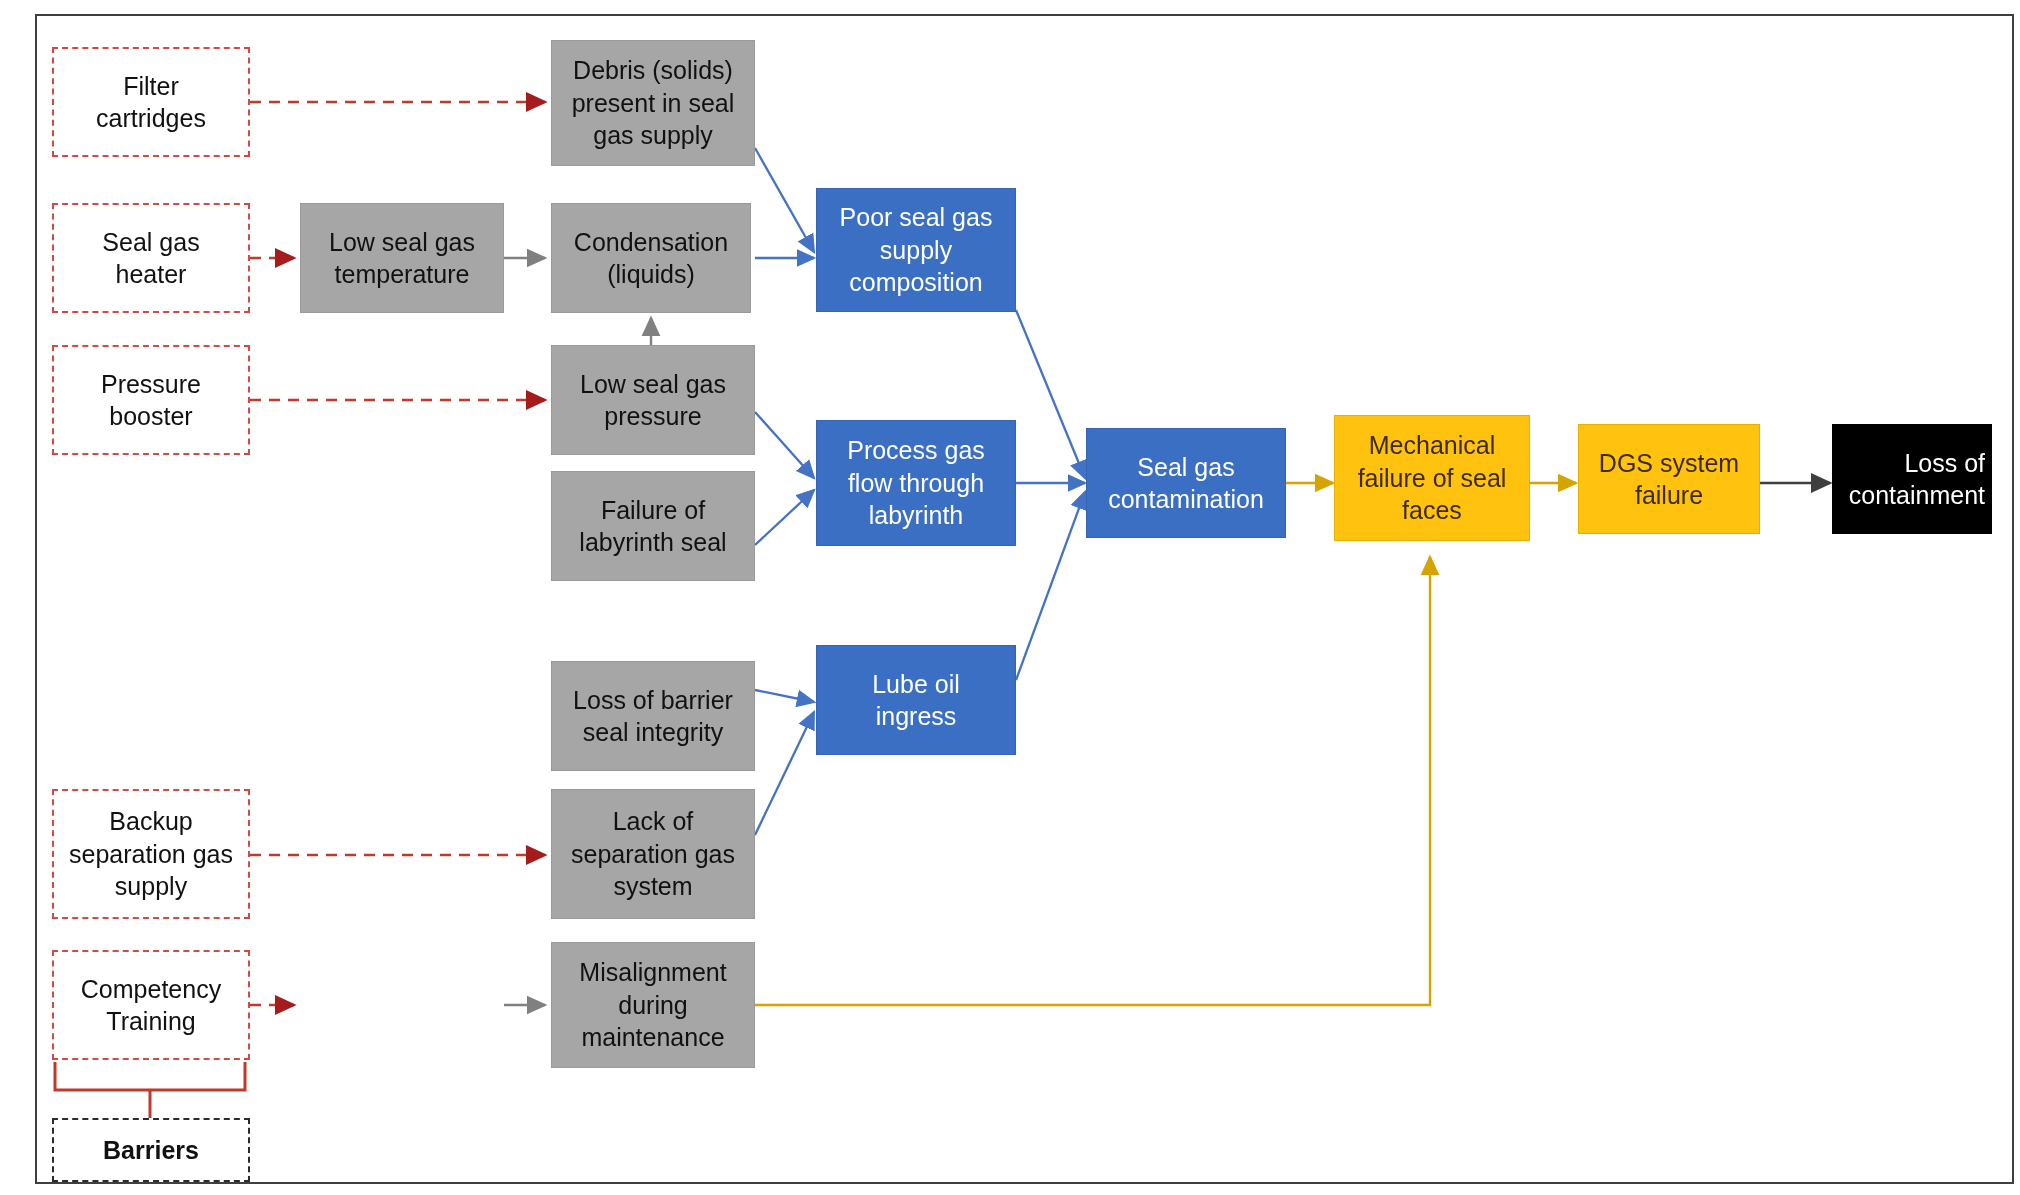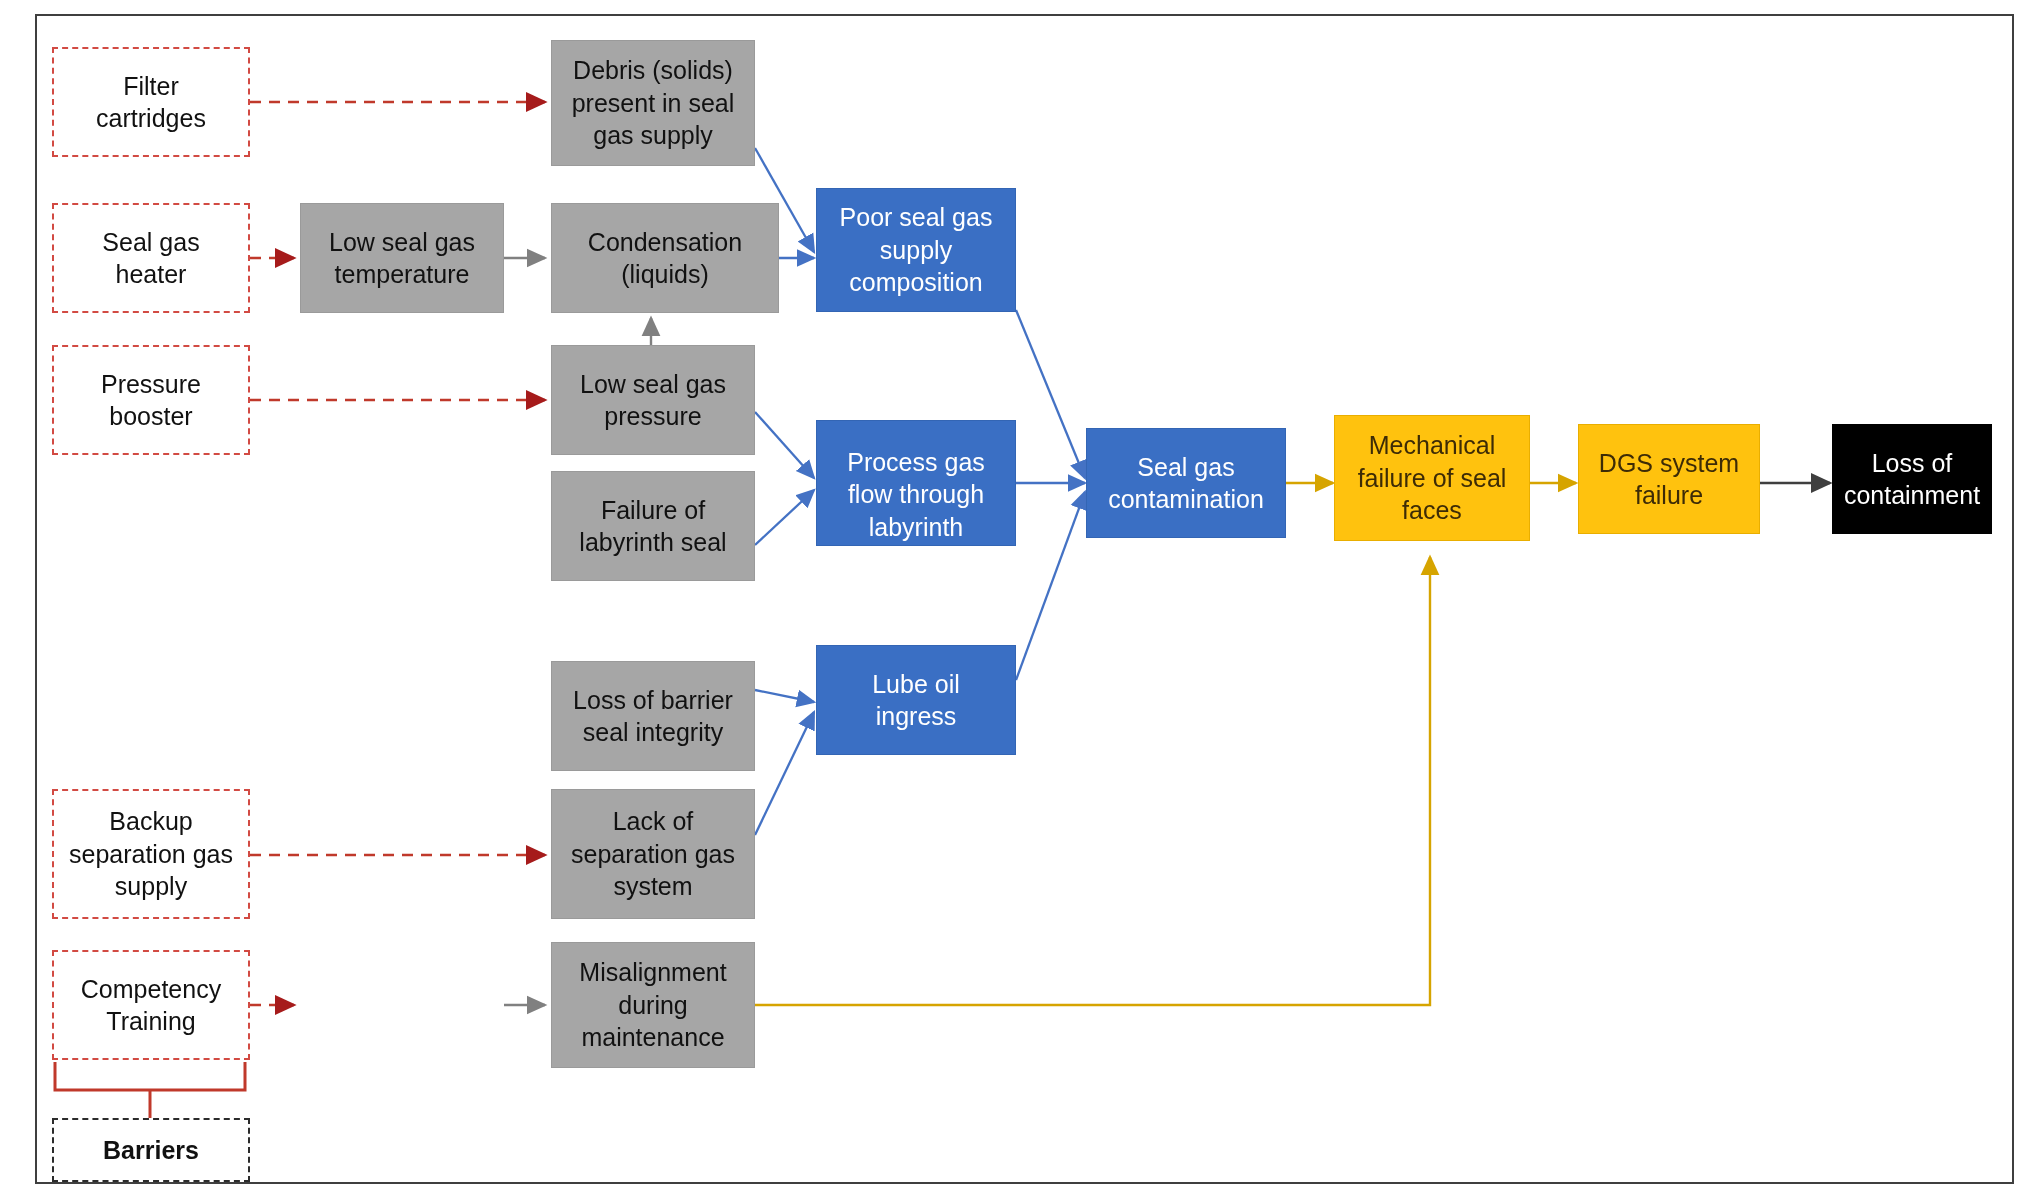--- a/index.html
+++ b/index.html
@@ -57,20 +57,21 @@
   }
   .n-yellow {
     background: #ffc20e;
     border: 1px solid #e9ae00;
     color: #3d2b06;
   }
   .n-black {
     background: #000000;
     border: 1px solid #000000;
     color: #ffffff;
+    text-align: right;
   }
   .n-barrier {
     background: #ffffff;
     border: 2px dashed #d24a43;
     color: #111111;
   }
   .n-barrier-legend {
     background: #ffffff;
     border: 2px dashed #2b2b2b;
     color: #111111;
@@ -204,21 +205,21 @@
 
   <div class="node n-gray" style="left:551px; top:40px; width:204px; height:126px;">
     <span class="lbl" style="white-space:pre-line;">Debris (solids)
 present in seal
 gas supply</span>
   </div>
   <div class="node n-gray" style="left:300px; top:203px; width:204px; height:110px;">
     <span class="lbl" style="white-space:pre-line;">Low seal gas
 temperature</span>
   </div>
-  <div class="node n-gray" style="left:551px; top:203px; width:228px; height:110px;text-align:center;">
+  <div class="node n-gray" style="left:551px; top:203px; width:200px; height:110px;text-align:center;">
     <span class="lbl" style="white-space:pre-line;">Condensation
 (liquids)</span>
   </div>
   <div class="node n-gray" style="left:551px; top:345px; width:204px; height:110px;">
     <span class="lbl" style="white-space:pre-line;">Low seal gas
 pressure</span>
   </div>
   <div class="node n-gray" style="left:551px; top:471px; width:204px; height:110px;">
     <span class="lbl" style="white-space:pre-line;">Failure of
 labyrinth seal</span>
@@ -236,21 +237,21 @@
     <span class="lbl" style="white-space:pre-line;">Misalignment
 during
 maintenance</span>
   </div>
 
   <div class="node n-blue" style="left:816px; top:188px; width:200px; height:124px;">
     <span class="lbl" style="white-space:pre-line;">Poor seal gas
 supply
 composition</span>
   </div>
-  <div class="node n-blue" style="left:816px; top:420px; width:200px; height:126px;align-items:flex-end;">
+  <div class="node n-blue" style="left:816px; top:420px; width:200px; height:126px;">
     <span class="lbl" style="white-space:pre-line;">Process gas
 flow through
 labyrinth</span>
   </div>
   <div class="node n-blue" style="left:816px; top:645px; width:200px; height:110px;">
     <span class="lbl" style="white-space:pre-line;">Lube oil
 ingress</span>
   </div>
   <div class="node n-blue" style="left:1086px; top:428px; width:200px; height:110px;">
     <span class="lbl" style="white-space:pre-line;">Seal gas

